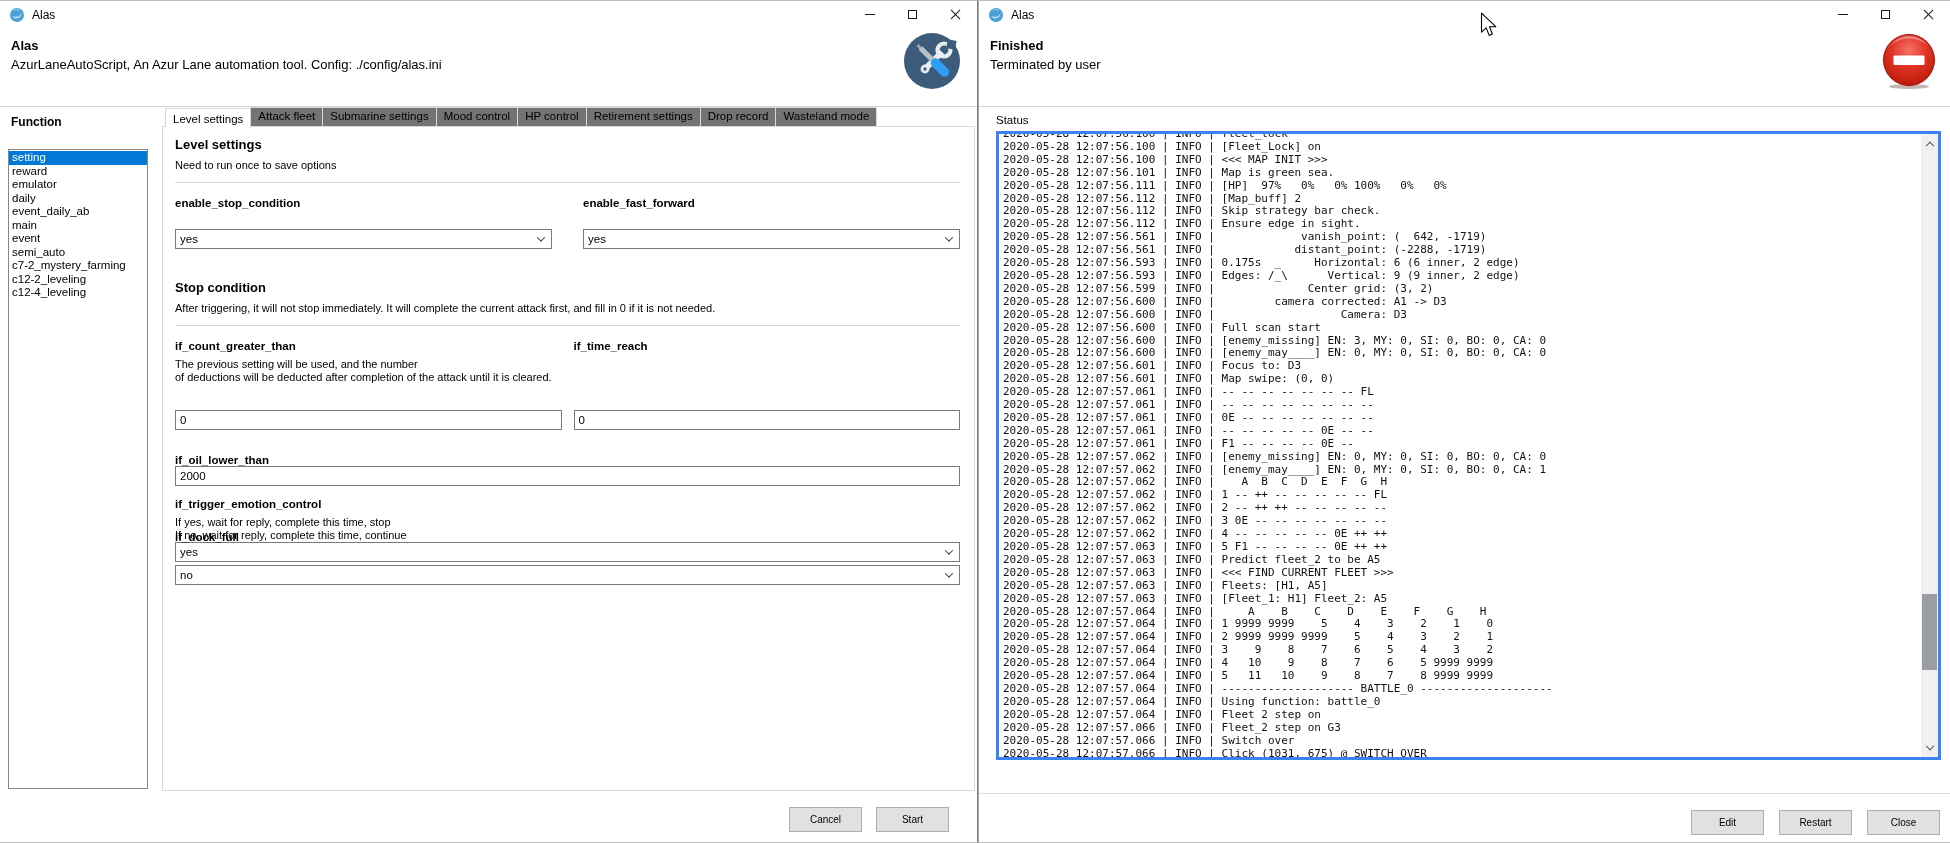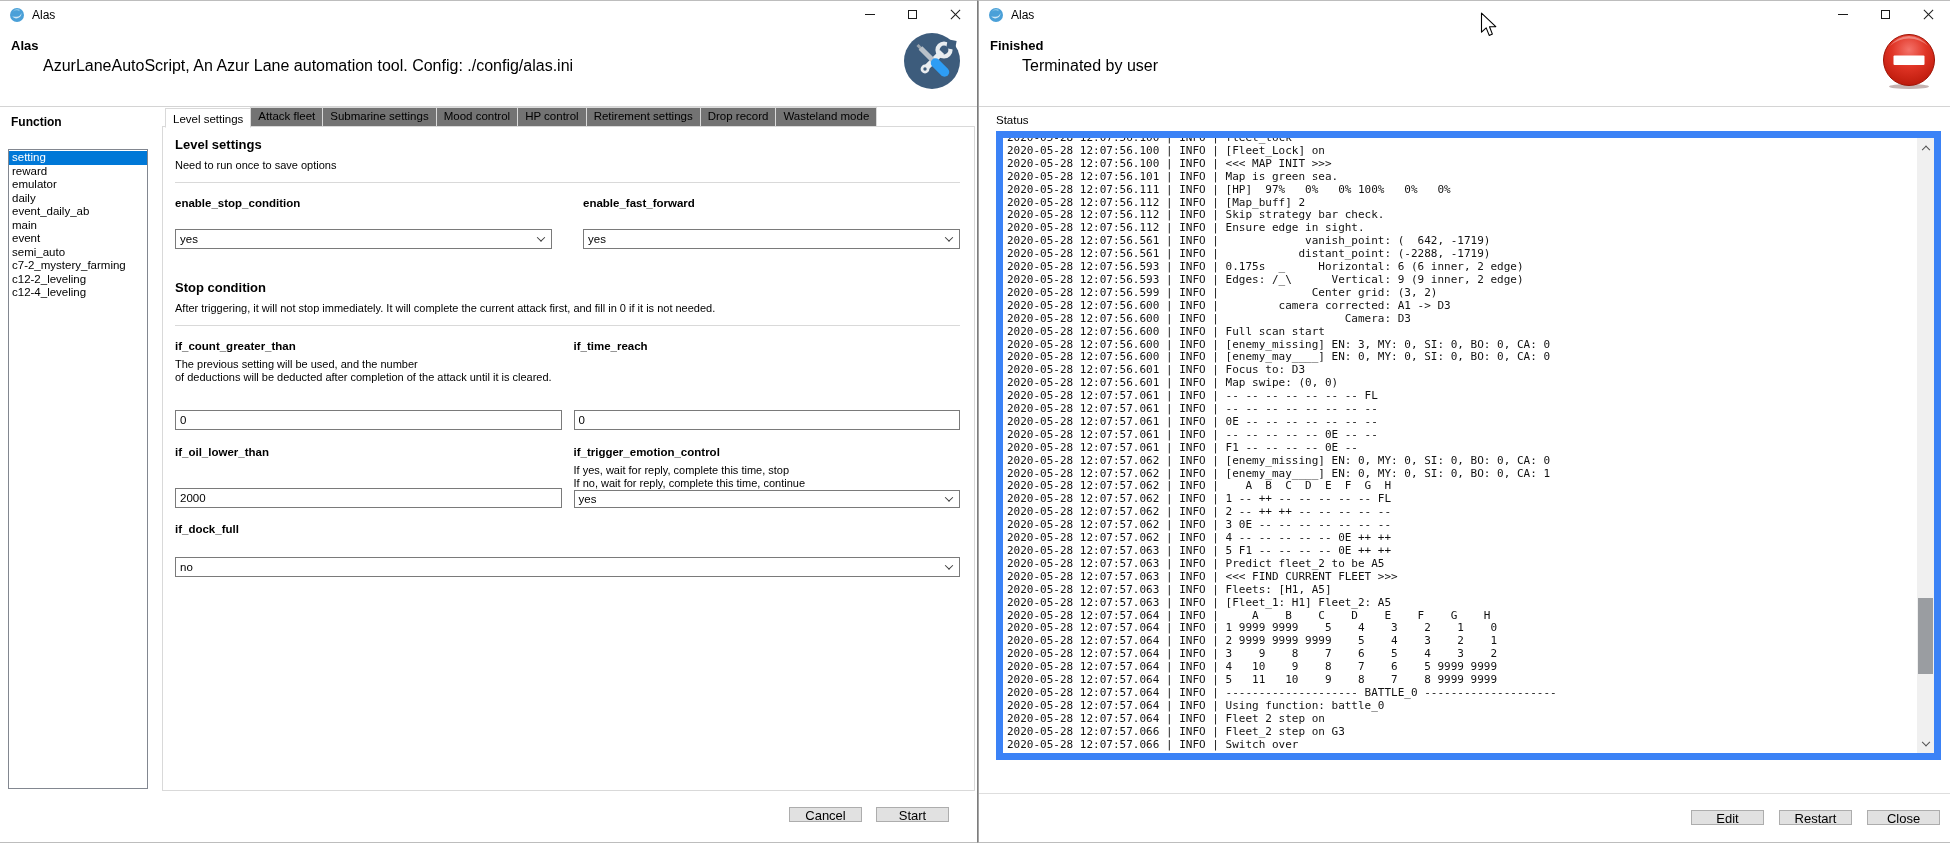--- a/index.html
+++ b/index.html
@@ -25,21 +25,21 @@
   .glyph-close{ position:relative; width:11px; height:11px; display:block; }
   .glyph-close::before,.glyph-close::after{ content:""; position:absolute; left:-1px; top:5px;
     width:13px; height:1px; background:#1b1b1b; }
   .glyph-close::before{ transform:rotate(45deg); }
   .glyph-close::after{ transform:rotate(-45deg); }
 
   
   .header{ height:79px; flex:0 0 79px; padding:10px 10px 0 11px; position:relative;
     border-bottom:1px solid #d4d4d4; }
   .h-title{ font-weight:bold; font-size:13px; }
-  .h-sub{ font-size:16px; margin-top:4px;margin-left:32px; }
+  .h-sub{ font-size:13px; margin-top:4px; }
   .badge{ position:absolute; top:4px; width:58px; height:58px; }
   .badge.tools{ right:16px; }
   .badge.stop{ right:12px; }
 
   
   .body{ flex:1 1 auto; display:flex; min-height:0; }
   .sidebar{ width:152px; flex:0 0 152px; padding:6px 0 2px 8px; display:flex; flex-direction:column; }
   .fn-label{ font-weight:bold; font-size:12px; margin:2px 0 20px 3px; }
   .listbox{ flex:1; width:140px; border:1px solid #828790; overflow:hidden; padding-top:1px; }
   .lb-item{ font-size:11.5px; line-height:13.5px; height:13.5px; padding-left:3px; white-space:nowrap; }
@@ -64,34 +64,34 @@
   .f-desc{ font-size:11px; line-height:13px; margin-top:6px; white-space:pre-line; }
   .f-input,.combo{ margin-top:auto; height:20px; border:1px solid #7a7a7a; background:#fff;
     font-size:11.5px; width:100%; }
   .f-input{ padding:0 4px; font-family:inherit; color:#000; }
   .combo{ display:flex; align-items:center; justify-content:space-between; padding:0 7px 0 4px; }
   .chev{ width:6px; height:6px; border-right:1px solid #3c3c3c; border-bottom:1px solid #3c3c3c;
     transform:rotate(45deg) translate(-1px,-1px); flex:0 0 auto; }
   .row1{ margin-top:14px; height:52px;gap:31px; }
   .sec2{ margin-top:31px; }
   .row2{ margin-top:14px; height:90px; }
-  .row3{ margin-top:16px; height:62px; }
+  .row3{ margin-top:24px; height:62px;flex-direction:column; }
   .row4{ margin-top:15px; height:54px; display:flex; flex-direction:column; }
 
   
   .footer{ height:51px; flex:0 0 51px; display:flex; justify-content:flex-end;
     padding:16px 28px 0 0; gap:14px; }
   .window.right .footer{ padding-right:10px; gap:15px; height:48px; flex-basis:48px; }
-  .btn{ width:73px; height:15px; background:#e1e1e1; border:1px solid #adadad;
-    font-size:13px; font-family:inherit; color:#000; }
+  .btn{ width:73px; height:25px; background:#e1e1e1; border:1px solid #adadad;
+    font-size:10px; font-family:inherit; color:#000; }
 
   
   .rbody{ flex:1 1 auto; display:flex; flex-direction:column; min-height:0; }
   .status-label{ font-size:11.5px; margin:7px 0 5px 17px; }
-  .log-box{ height:629px; flex:0 0 629px; margin:0 9px 0 17px; border:7px solid #3b82f6;
+  .log-box{ height:629px; flex:0 0 629px; margin:0 9px 0 17px; border:3px solid #3b82f6;
     position:relative; overflow:hidden; background:#fff; }
   .log-content{ position:absolute; left:4px; top:-6px; right:18px;
     font-family:"DejaVu Sans Mono","Liberation Mono",monospace; font-size:11px;
     line-height:12.9px; white-space:pre; color:#111; }
   .scrollbar{ position:absolute; right:0; top:0; bottom:0; width:17px; background:#f0f0f0; }
   .sb-btn{ height:17px; display:flex; align-items:center; justify-content:center; }
   .sb-chev-up{ width:6px; height:6px; border-left:1px solid #505050; border-top:1px solid #505050;
     transform:rotate(45deg) translate(2px,2px); }
   .sb-chev-down{ width:6px; height:6px; border-right:1px solid #505050; border-bottom:1px solid #505050;
     transform:rotate(45deg) translate(-2px,-2px); }

